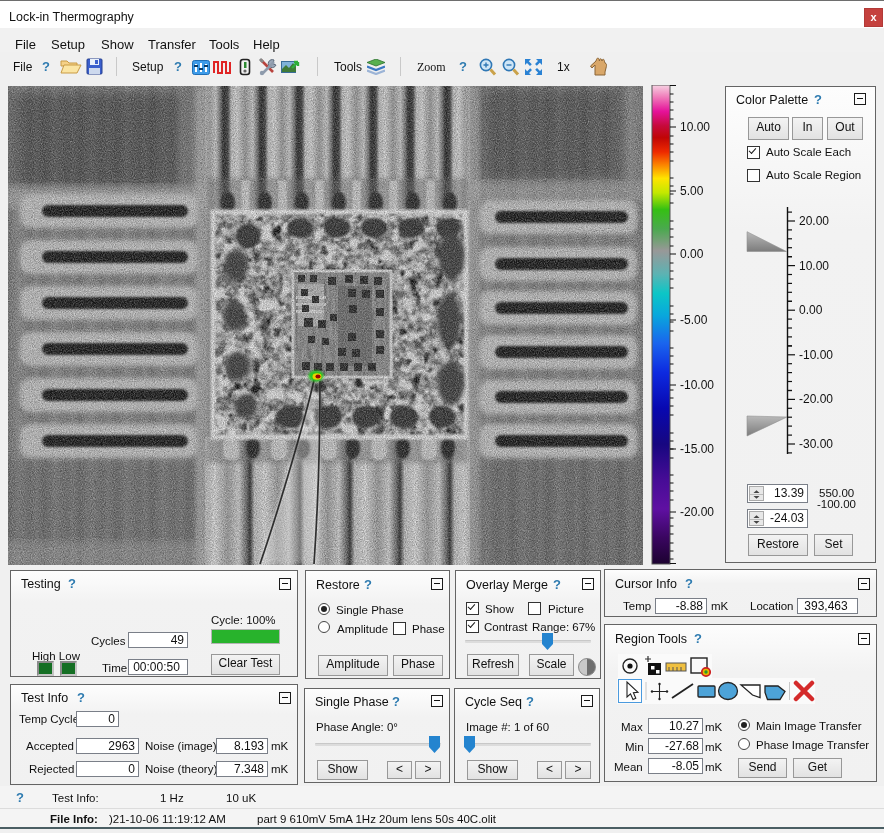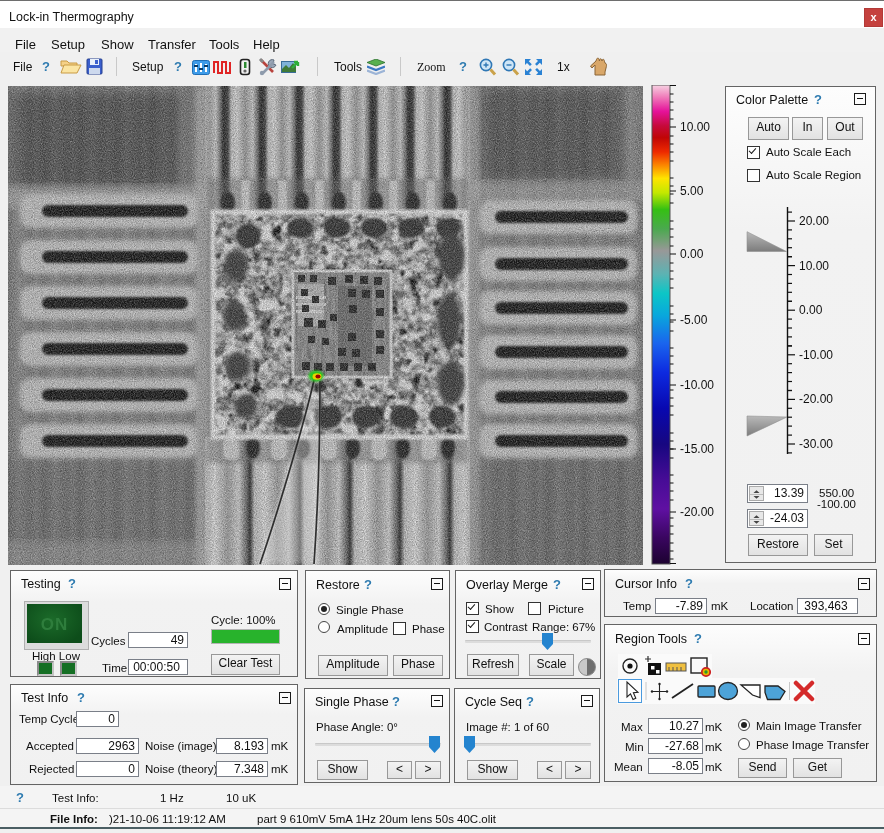--- a/index.html
+++ b/index.html
@@ -528,25 +528,20 @@
   </div>
   <div class="lbl" style="left:91px;top:403px;margin-top:8px;">-100.00</div>
   <div class="btn" style="left:22px;top:447px;width:58px;height:20px;line-height:18px;">Restore</div>
   <div class="btn" style="left:88px;top:447px;width:37px;height:20px;line-height:18px;">Set</div>
 </div>
 
 <div class="panel" style="left:10px;top:570px;width:286px;height:105px;">
   <div class="hdr" style="left:10px;top:6px;">Testing</div>
   <div class="q" style="left:57px;top:5px;">?</div>
   <div class="mini" style="left:268px;top:7px;"></div>
-  <div class="abs" style="left:13px;top:30px;width:59px;height:43px;border:1px solid #b0b0b0;background:#dcdcdc;padding:2px;">
-    <div class="abs" style="left:2px;top:2px;width:55px;height:39px;background:radial-gradient(ellipse at 45% 40%,#1c6b2a 0%,#0d4d1a 80%);">
-      <div class="abs" style="left:0;width:55px;text-align:center;top:11px;font-size:17px;font-weight:bold;color:#2e7d3c;letter-spacing:1px;">ON</div>
-    </div>
-  </div>
   <div class="lbl" style="left:21px;top:79px;">High Low</div>
   <div class="abs" style="left:26px;top:90px;width:13px;height:11px;background:#156f24;border:2px solid #c4c4c4;border-top-color:#8a8a8a;border-left-color:#8a8a8a;"></div>
   <div class="abs" style="left:49px;top:90px;width:13px;height:11px;background:#156f24;border:2px solid #c4c4c4;border-top-color:#8a8a8a;border-left-color:#8a8a8a;"></div>
   <div class="lbl" style="left:80px;top:64px;">Cycles</div>
   <div class="inp" style="left:117px;top:61px;width:55px;height:14px;line-height:14px;">49</div>
   <div class="lbl" style="left:91px;top:91px;text-align:center;">Time</div>
   <div class="inp" style="left:117px;top:88px;width:55px;height:14px;line-height:14px;text-align:center;">00:00:50</div>
   <div class="lbl" style="left:200px;top:43px;">Cycle: 100%</div>
   <div class="abs" style="left:200px;top:58px;width:67px;height:13px;border:1px solid #b4b4b4;background:#28b32c;"></div>
   <div class="btn" style="left:200px;top:83px;width:67px;height:19px;line-height:17px;">Clear Test</div>
@@ -624,21 +619,21 @@
   <div class="btn" style="left:12px;top:71px;width:49px;height:18px;line-height:16px;">Show</div>
   <div class="btn" style="left:82px;top:72px;width:23px;height:16px;line-height:14px;">&lt;</div>
   <div class="btn" style="left:110px;top:72px;width:24px;height:16px;line-height:14px;">&gt;</div>
 </div>
 
 <div class="panel" style="left:604px;top:569px;width:271px;height:46px;">
   <div class="hdr" style="left:10px;top:7px;">Cursor Info</div>
   <div class="q" style="left:80px;top:6px;">?</div>
   <div class="mini" style="left:253px;top:8px;"></div>
   <div class="lbl" style="left:18px;top:30px;">Temp</div>
-  <div class="inp" style="left:50px;top:28px;width:47px;height:14px;line-height:14px;">-7.89</div>
+  <div class="inp" style="left:50px;top:28px;width:47px;height:14px;line-height:14px;">-8.88</div>
   <div class="lbl" style="left:106px;top:30px;">mK</div>
   <div class="lbl" style="left:145px;top:30px;">Location</div>
   <div class="inp" style="left:192px;top:28px;width:56px;height:14px;line-height:14px;text-align:center;">393,463</div>
 </div>
 
 <div class="panel" style="left:604px;top:624px;width:271px;height:156px;">
   <div class="hdr" style="left:10px;top:7px;">Region Tools</div>
   <div class="q" style="left:89px;top:6px;">?</div>
   <div class="mini" style="left:253px;top:8px;"></div>
   <div class="abs" style="left:13px;top:29px;width:94px;height:24px;background:#fafafa;"></div>

